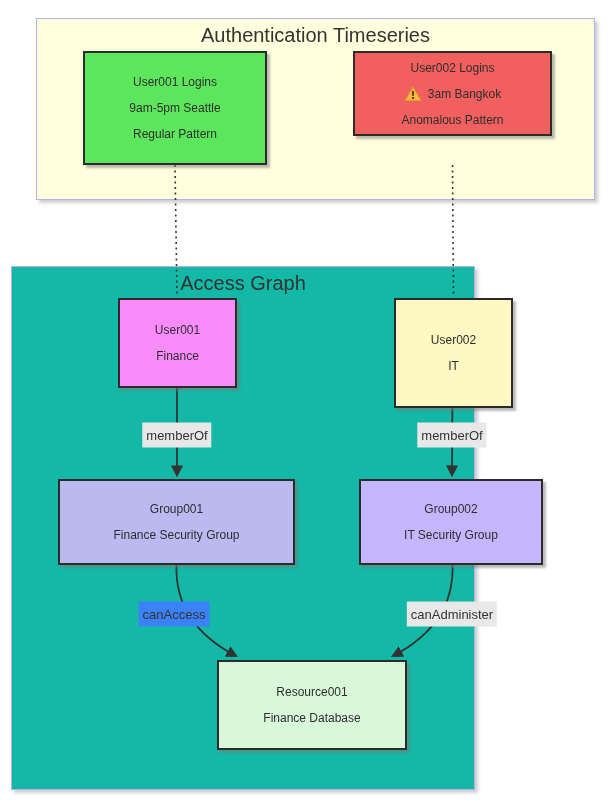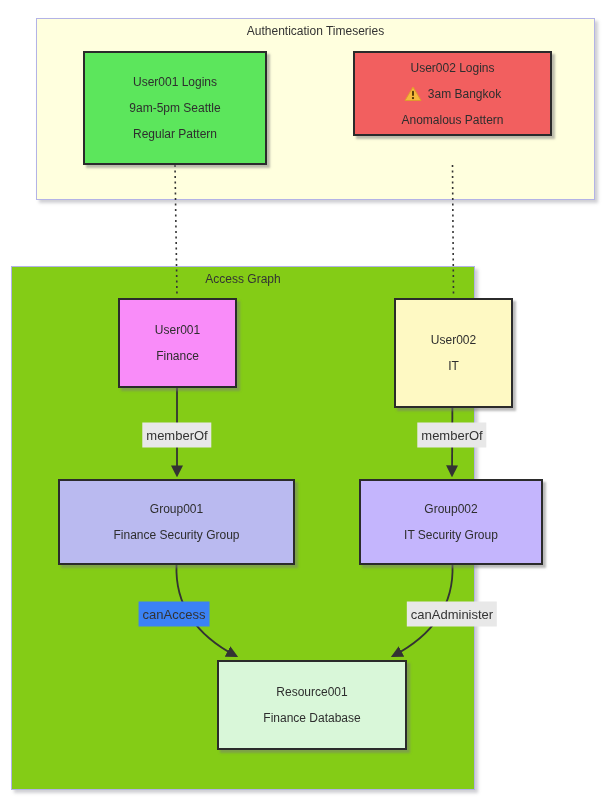--- a/index.html
+++ b/index.html
@@ -15,21 +15,21 @@
     position: absolute;
     border: 1.5px solid #b3b3e6;
     box-shadow: 3px 3px 3px rgba(150,150,160,0.45);
     z-index: 1;
     box-sizing: border-box;
   }
   .cluster-title {
     position: absolute;
     left: 0; right: 0; top: 5px;
     text-align: center;
-    font-size: 12px;
+    font-size: 20px;
     color: #333333;
   }
   .edges-layer {
     position: absolute;
     left: 0; top: 0;
     z-index: 2;
     pointer-events: none;
   }
   .edge-dotted { stroke: #333333; stroke-width: 1.6; stroke-dasharray: 2 3.5; fill: none; }
   .edge-solid  { stroke: #333333; stroke-width: 1.8; fill: none; }
@@ -64,21 +64,21 @@
 </style>
 </head>
 <body>
 
 <div class="canvas">
 
   <div class="cluster" style="left: 36px; top: 18px; width: 559px; height: 182px; background-color: rgb(255, 255, 222);">
     <div class="cluster-title">Authentication Timeseries</div>
   </div>
 
-  <div class="cluster" style="left: 11px; top: 266px; width: 464px; height: 524px; background-color: #84cc16; padding-left: 48px;">
+  <div class="cluster" style="left: 11px; top: 266px; width: 464px; height: 524px; background-color: #14b8a6; padding-left: 48px;">
     <div class="cluster-title">Access Graph</div>
   </div>
 
   <svg class="edges-layer" width="609" height="800" viewBox="0 0 609 800">
     <defs>
       <marker id="arrowhead" viewBox="0 0 10 10" refX="8" refY="5" markerWidth="12" markerHeight="12" orient="auto" markerUnits="userSpaceOnUse">
         <path d="M0 0 L10 5 L0 10 Z" fill="#333333"></path>
       </marker>
     </defs>
     <path class="edge-dotted" d="M175 165 L177 297"></path>

